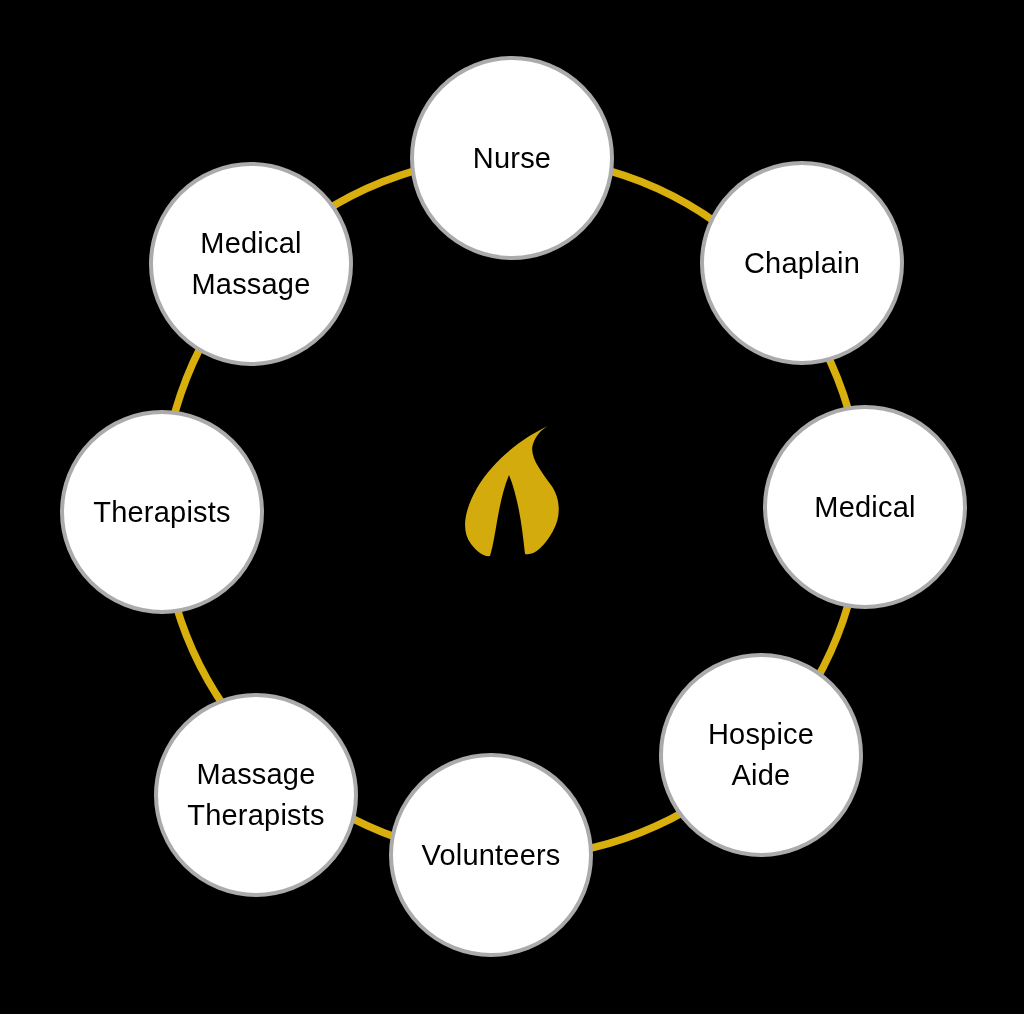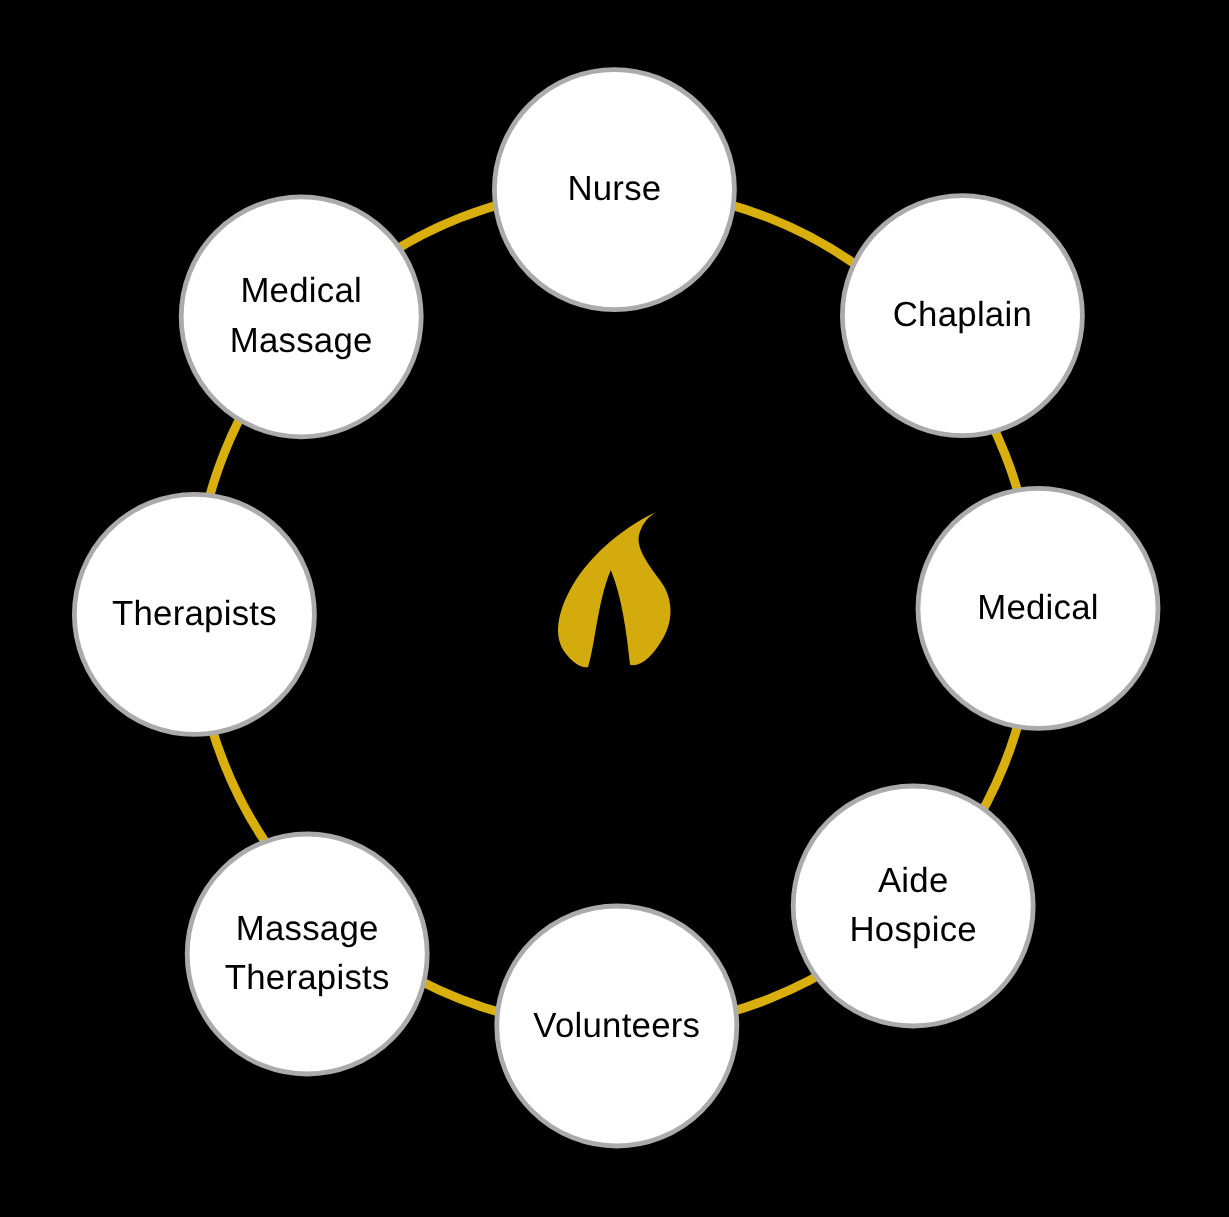--- a/index.html
+++ b/index.html
@@ -83,25 +83,25 @@
         <div>Chaplain</div>
       </div>
   </div>
     <div class="node" style="left: 865px; top: 507px;">
     <div class="node-label">
         <div>Medical</div>
       </div>
   </div>
     <div class="node" style="left: 761px; top: 755px;">
     <div class="node-label">
+        <div>Hospice</div>
         <div>Aide</div>
-        <div>Hospice</div>
       </div>
   </div>
-    <div class="node" style="left: 514px; top: 855px;">
+    <div class="node" style="left: 491px; top: 855px;">
     <div class="node-label">
         <div>Volunteers</div>
       </div>
   </div>
     <div class="node" style="left: 256px; top: 795px;">
     <div class="node-label">
         <div>Massage</div>
         <div>Therapists</div>
       </div>
   </div>

